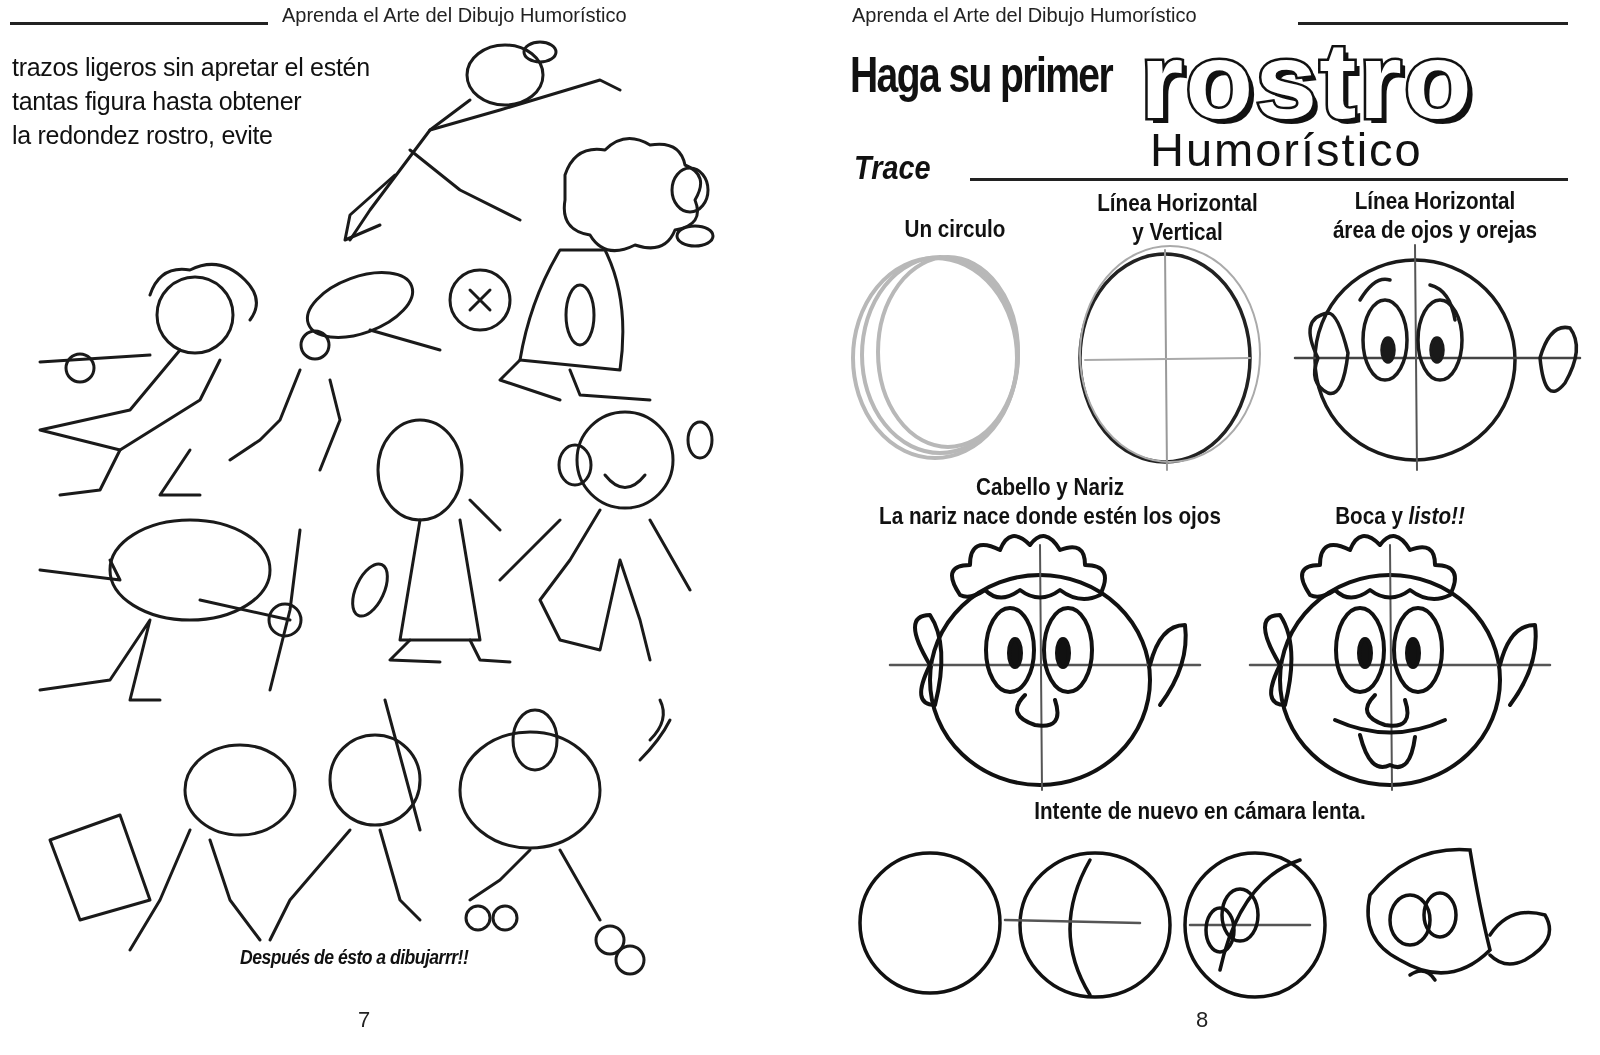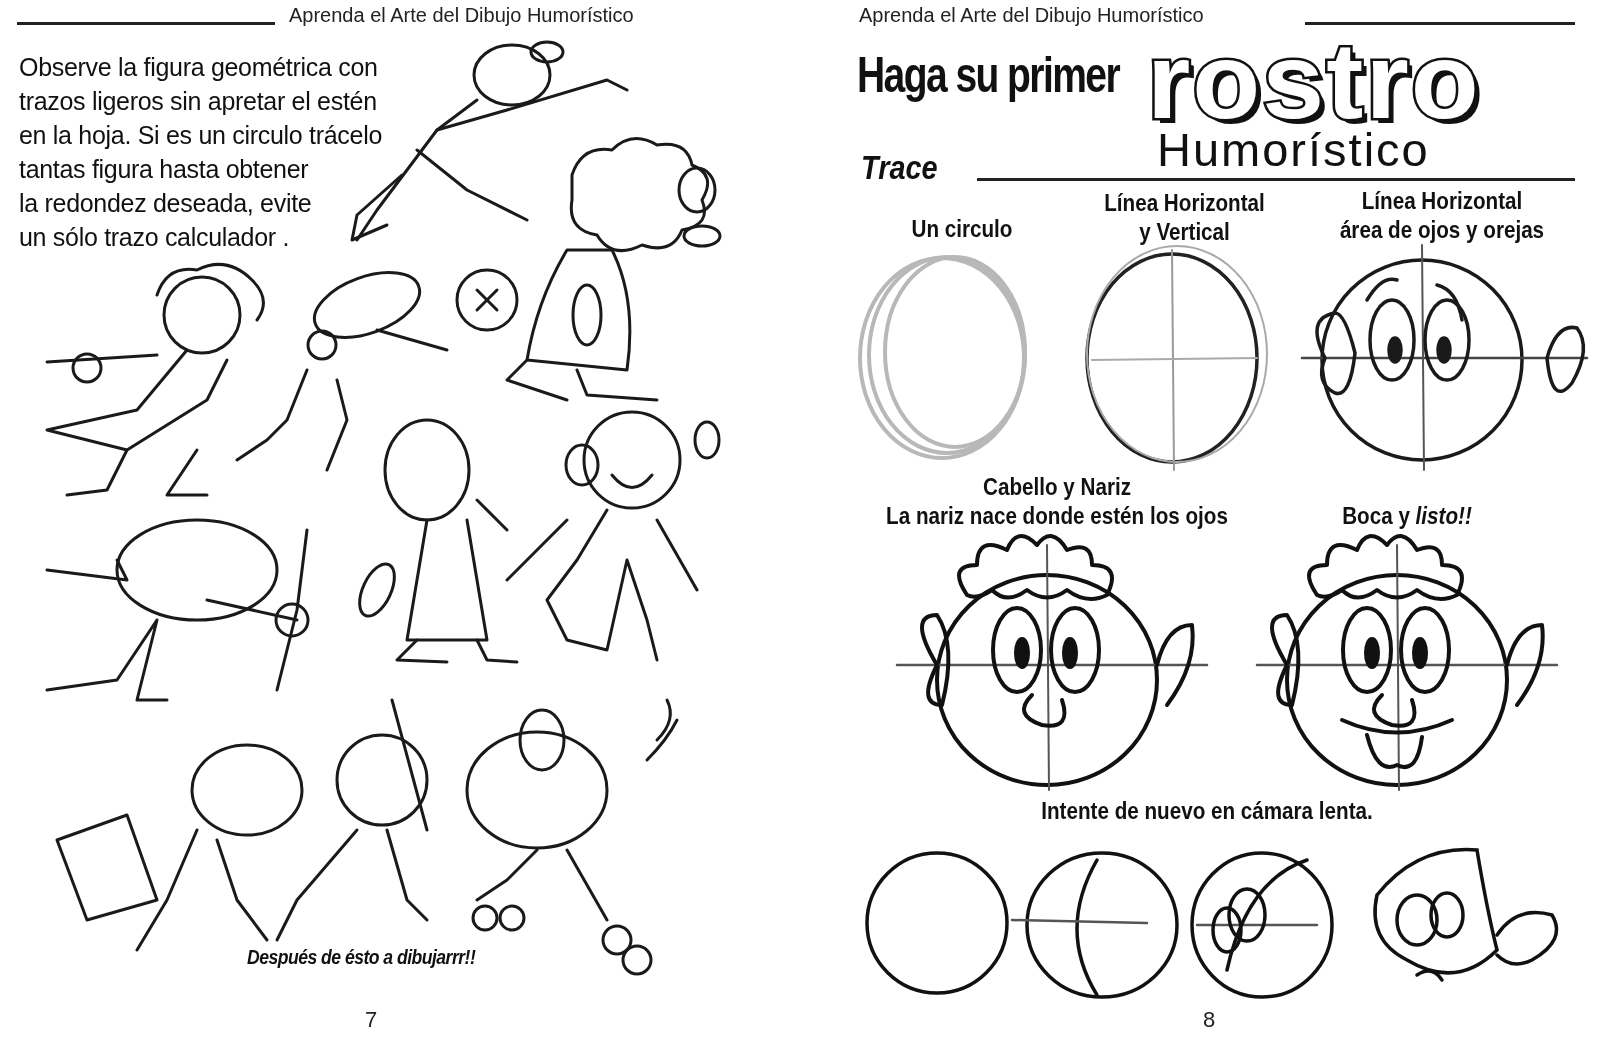--- a/index.html
+++ b/index.html
@@ -1,18 +1,18 @@
 <!DOCTYPE html>
 <html><head>
 <meta charset="utf-8">
 <style>
   html, body { margin: 0; padding: 0; background: #ffffff; }
   body { width: 1600px; height: 1055px; position: relative; overflow: hidden;
          font-family: "Liberation Sans", sans-serif; color: #111; }
-  .page { position: absolute; top: 0; height: 983px; background: #fff; margin-left: 7px; }
+  .page { position: absolute; top: 0; height: 983px; background: #fff; }
   #page-left { left: 0; width: 760px; }
   #page-right { left: 820px; width: 780px; }
   .rule { position: absolute; height: 3px; background: #222; }
   .running-head { position: absolute; font-size: 20px; color: #222; white-space: nowrap; }
   .intro { position: absolute; left: 12px; top: 50px; font-size: 25px; line-height: 34px;
            color: #111; letter-spacing: -0.3px; }
   .intro div { white-space: nowrap; }
   .tagline { position: absolute; left: 240px; top: 946px; font-size: 20px; font-weight: bold;
              font-style: italic; letter-spacing: -0.6px; white-space: nowrap; transform: scaleX(0.88);
              transform-origin: left top; }
@@ -34,26 +34,23 @@
   svg.drawing { position: absolute; overflow: visible; }
 </style>
 </head>
 <body>
 
 <div class="page" id="page-left">
   <div class="rule" style="left:10px; top:22px; width:258px;"></div>
   <div class="running-head" style="left:282px; top:4px;">Aprenda el Arte del Dibujo Humorístico</div>
 
   <div class="intro">
-    <div>Observe la figura geométrica con</div>
     <div>trazos ligeros sin apretar el estén</div>
-    <div>en la hoja. Si es un circulo trácelo</div>
     <div>tantas figura hasta obtener</div>
-    <div>la redondez deseada, evite</div>
-    <div>un sólo trazo calculador .</div>
+    <div>la redondez rostro, evite</div>
   </div>
 
   <svg class="drawing" width="740" height="1000" viewBox="0 0 740 1000" style="left:0; top:0;" fill="none" stroke="#1a1a1a" stroke-width="3" stroke-linecap="round" stroke-linejoin="round">
 
     <g>
       <ellipse cx="505" cy="75" rx="38" ry="30"></ellipse>
       <ellipse cx="540" cy="52" rx="16" ry="10"></ellipse>
       <path d="M470 100 L430 130 L400 170 L370 210 L350 240"></path>
       <path d="M430 130 L500 110 L600 80 L620 90"></path>
       <path d="M410 150 L460 190 L520 220"></path>

